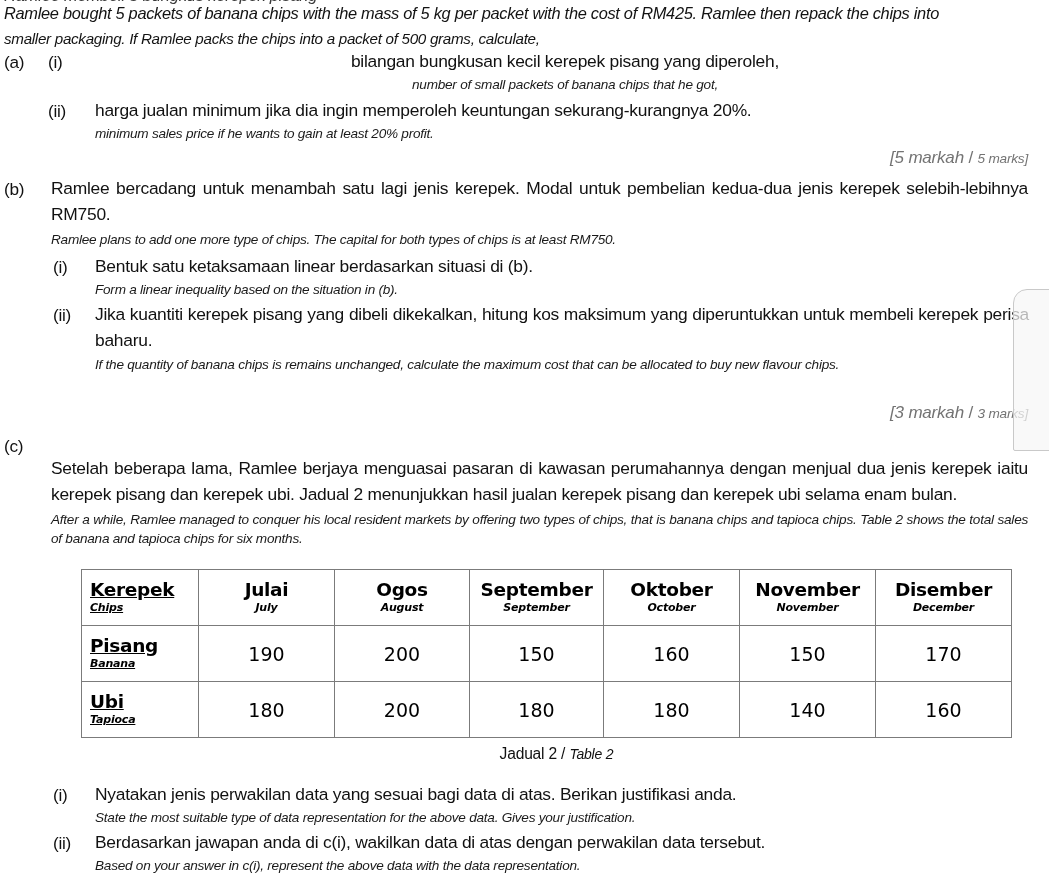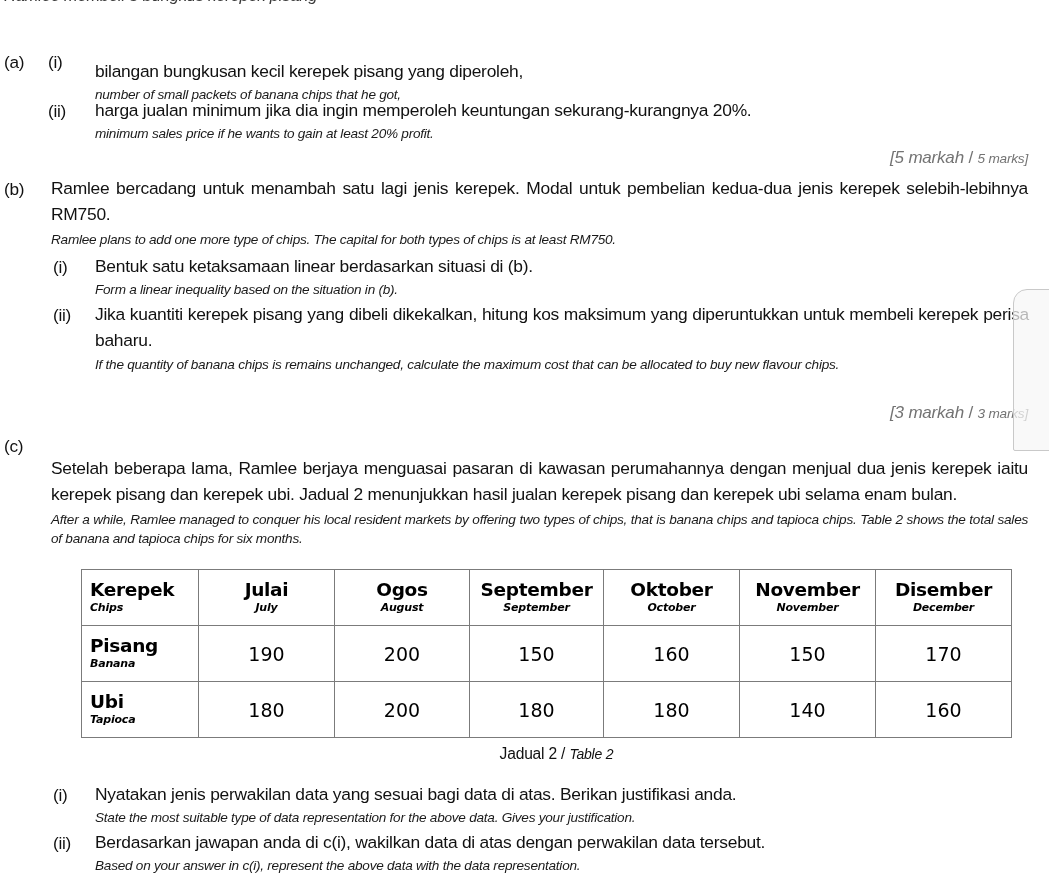--- a/index.html
+++ b/index.html
@@ -118,20 +118,21 @@
   }
   .th-cell {
     background: #eaeaea;
     height: 52px;
   }
   .rowhead {
     background: #d4d4d4;
     text-align: left !important;
     padding-left: 8px !important;
     height: 55px;
+    text-decoration: underline;
   }
   .hd-my {
     font-weight: bold;
     font-size: 18.5px;
     line-height: 21px;
     letter-spacing: -0.3px;
     display: block;
   }
   .hd-en {
     font-weight: bold;
@@ -175,29 +176,33 @@
 </style>
 </head>
 <body>
 
 <div class="page">
 
   <div class="clip-strip">
     <span class="ghost">Ramlee membeli 5 bungkus kerepek pisang</span>
   </div>
 
+  <div class="intro">
+    <div>Ramlee bought 5 packets of banana chips with the mass of 5 kg per packet with the cost of RM425. Ramlee then repack the chips into</div>
+    <div class="l2">smaller packaging. If Ramlee packs the chips into a packet of 500 grams, calculate,</div>
+  </div>
 
   <div class="row" style="left:4px; top:50px;">
     <span class="marker" style="position:static;">(a)</span>
   </div>
 
   <div class="row" style="left:48px; top:50px;">
     <span class="marker" style="position:static;">(i)</span>
   </div>
-  <div class="body-col" style="left:95px; top:59px; width:940px;">
+  <div class="body-col" style="left:95px; top:49px; width:940px;text-align:center;">
     <div class="ml">bilangan bungkusan kecil kerepek pisang yang diperoleh,</div>
     <div class="en">number of small packets of banana chips that he got,</div>
   </div>
 
   <div class="row" style="left:48px; top:99px;">
     <span class="marker" style="position:static;">(ii)</span>
   </div>
   <div class="body-col" style="left:95px; top:98px; width:940px;">
     <div class="ml">harga jualan minimum jika dia ingin memperoleh keuntungan sekurang-kurangnya 20%.</div>
     <div class="en">minimum sales price if he wants to gain at least 20% profit.</div>

